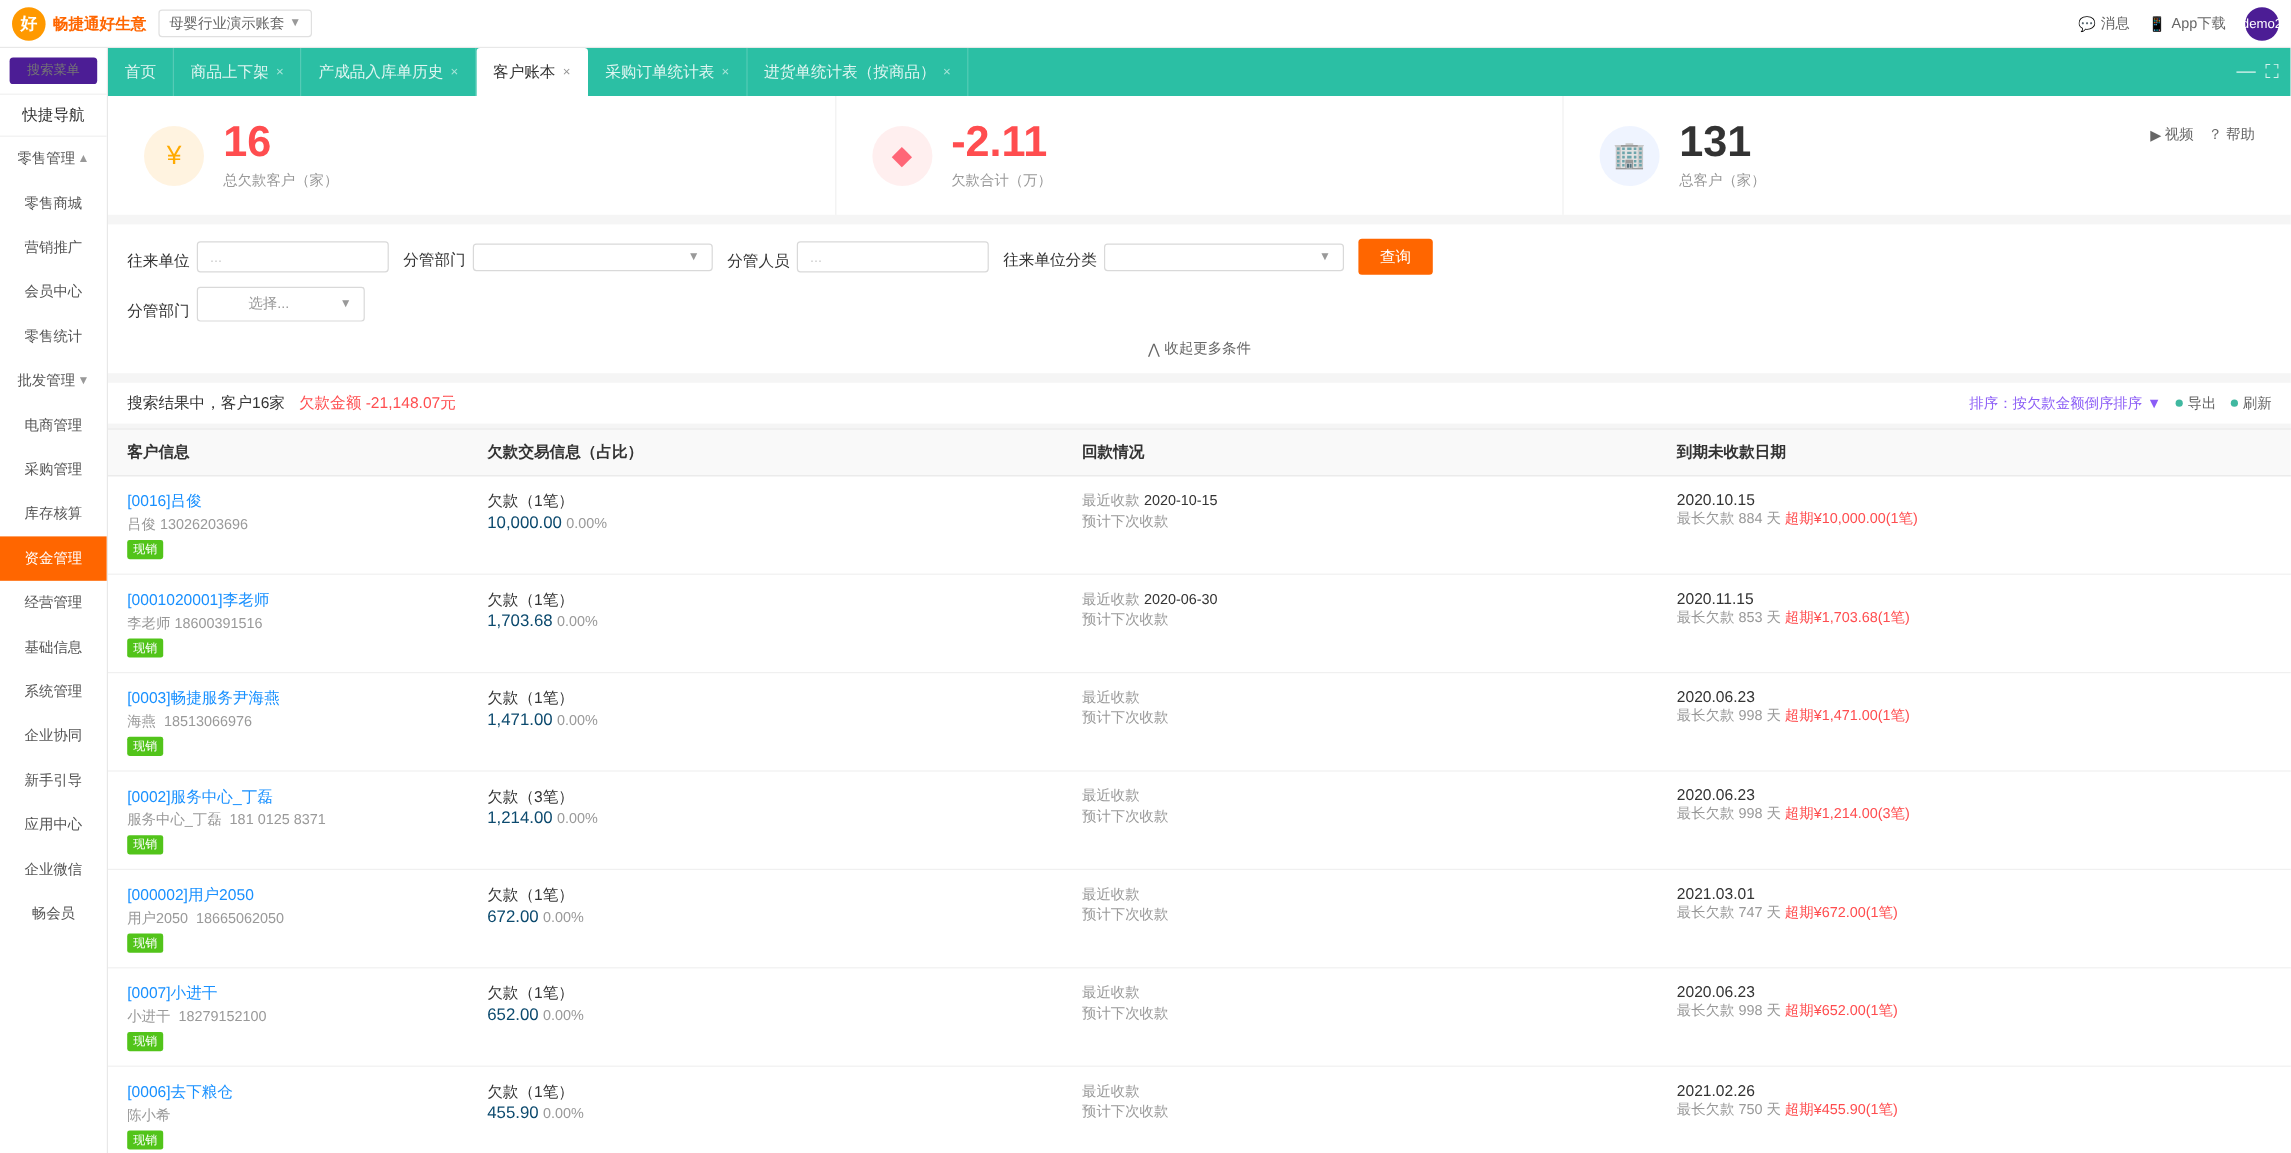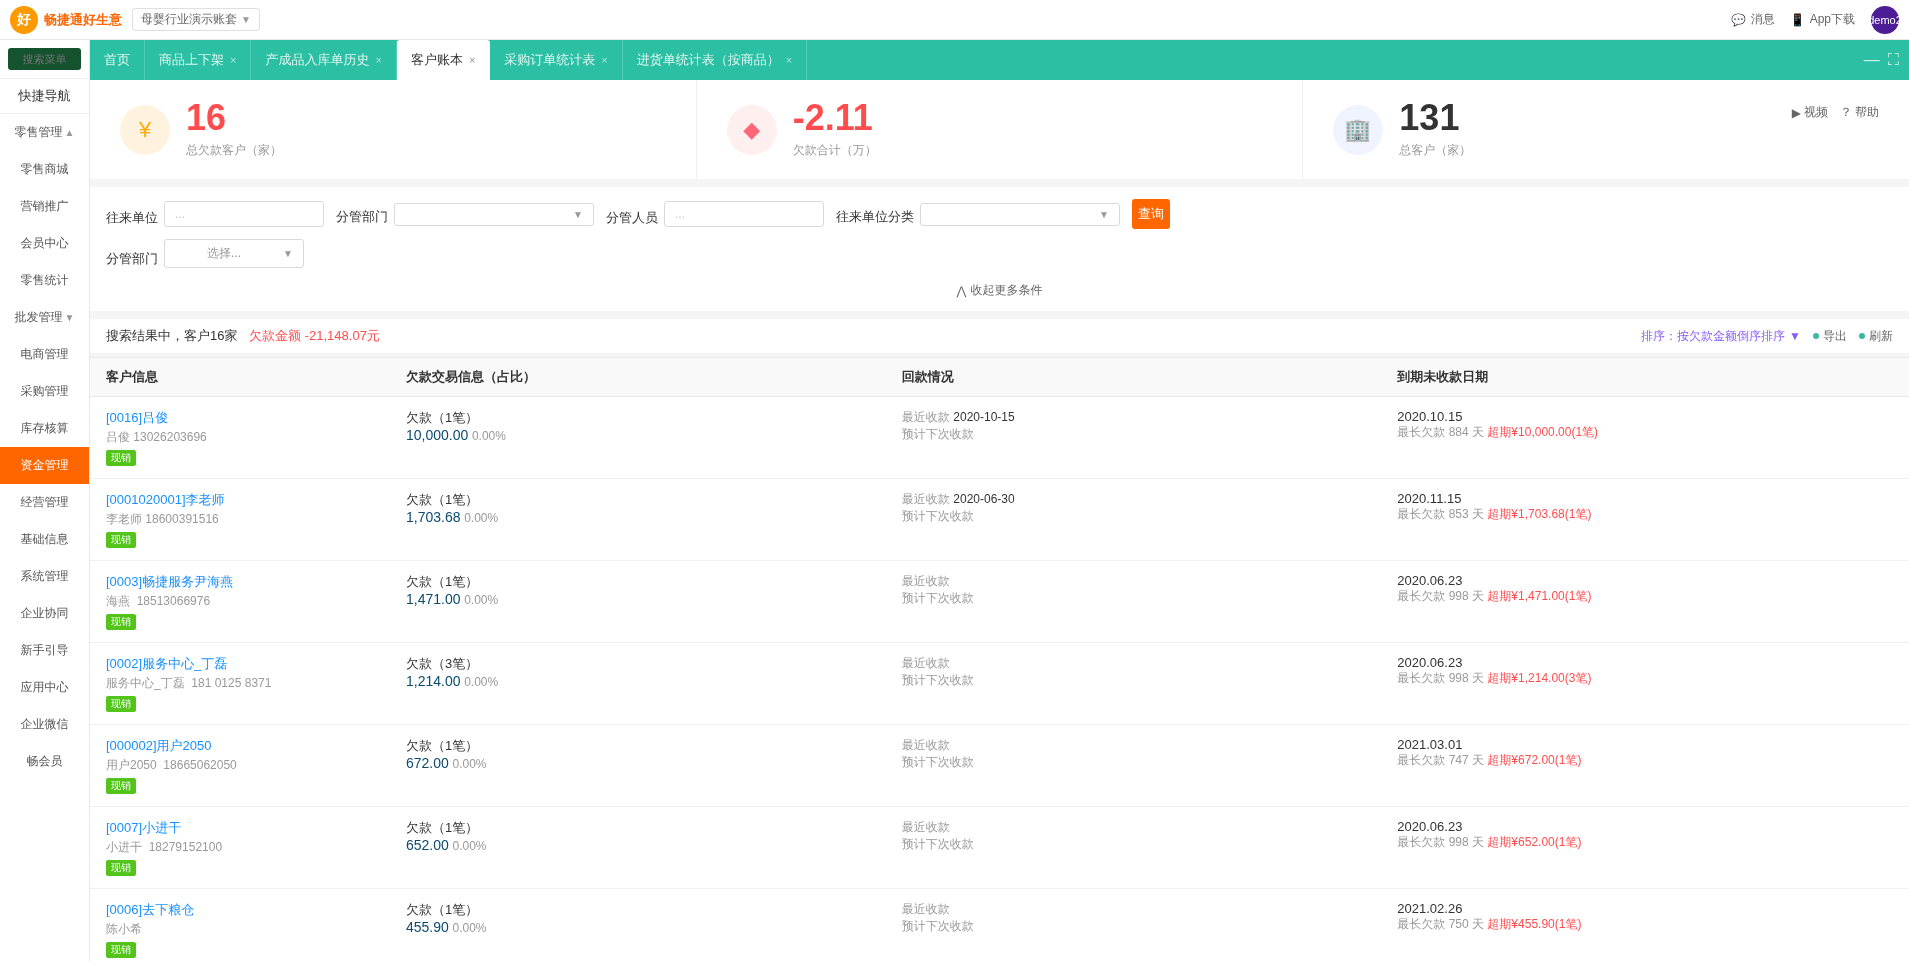--- a/index.html
+++ b/index.html
@@ -14,21 +14,21 @@
     .store-select { display: flex; align-items: center; gap: 4px; color: #666; font-size: 12px; cursor: pointer; border: 1px solid #e0e0e0; padding: 2px 8px; border-radius: 3px; }
     .top-bar-right { display: flex; align-items: center; gap: 16px; }
     .top-bar-btn { display: flex; align-items: center; gap: 4px; color: #666; font-size: 12px; cursor: pointer; }
     .avatar { width: 28px; height: 28px; background: #4c1d95; border-radius: 50%; display: flex; align-items: center; justify-content: center; color: white; font-size: 11px; }
 
     .main-layout { display: flex; flex: 1; overflow: hidden; }
 
     
     .sidebar { width: 90px; background: #fff; border-right: 1px solid #e8e8e8; display: flex; flex-direction: column; overflow-y: auto; }
     .sidebar-search { padding: 8px; border-bottom: 1px solid #f0f0f0; }
-    .sidebar-search-box { width: 100%; background: #14532d; border: none; border-radius: 3px; padding: 5px 8px; font-size: 11px; color: #999; text-align: center; }
+    .sidebar-search-box { width: 100%; background: #4c1d95; border: none; border-radius: 3px; padding: 5px 8px; font-size: 11px; color: #999; text-align: center; }
     .sidebar-quick-nav { padding: 8px 0; border-bottom: 1px solid #f0f0f0; text-align: center; }
     .sidebar-item { padding: 10px 0; text-align: center; cursor: pointer; color: #555; font-size: 12px; }
     .sidebar-item.active { background: #ff6600; color: white; }
     .sidebar-item.has-arrow { display: flex; align-items: center; justify-content: center; gap: 2px; }
     .sidebar-arrow { font-size: 10px; color: #999; }
 
     
     .content-area { flex: 1; display: flex; flex-direction: column; overflow: hidden; }
 
     
@@ -57,21 +57,21 @@
 
     
     .filter-area { background: #fff; padding: 12px 16px 8px; margin-bottom: 8px; }
     .filter-row { display: flex; align-items: center; gap: 12px; margin-bottom: 10px; flex-wrap: wrap; }
     .filter-item { display: flex; align-items: flex-end; gap: 6px; }
     .filter-label { font-size: 13px; color: #333; white-space: nowrap; }
     .filter-input { border: 1px solid #d9d9d9; border-radius: 3px; padding: 5px 10px; font-size: 12px; color: #333; width: 160px; cursor: pointer; display: flex; align-items: center; justify-content: space-between; }
     .filter-input-wide { width: 200px; }
     .filter-select { border: 1px solid #d9d9d9; border-radius: 3px; padding: 5px 10px; font-size: 12px; color: #333; width: 200px; cursor: pointer; display: flex; align-items: center; justify-content: space-between; }
     .filter-chevron { font-size: 10px; color: #999; }
-    .filter-search-btn { background: #ff6600; color: white; border: none; border-radius: 3px; padding: 6px 6px; font-size: 13px; cursor: pointer; }
+    .filter-search-btn { background: #ff6600; color: white; border: none; border-radius: 3px; padding: 6px 18px; font-size: 13px; cursor: pointer; }
     .filter-collapse { text-align: center; padding: 4px 0; color: #666; font-size: 12px; cursor: pointer; display: flex; align-items: center; justify-content: center; gap: 4px; }
 
     
     .results-bar { background: #fff; padding: 8px 16px; display: flex; align-items: center; justify-content: space-between; margin-bottom: 4px; }
     .results-actions { display: flex; align-items: center; gap: 12px; }
     .sort-select { display: flex; align-items: center; gap: 4px; font-size: 12px; color: #8b5cf6; cursor: pointer; }
     .action-btn { display: flex; align-items: center; gap: 4px; font-size: 12px; color: #666; cursor: pointer; }
     .action-btn .dot { width: 6px; height: 6px; border-radius: 50%; background: #40b8a0; }
 
     

